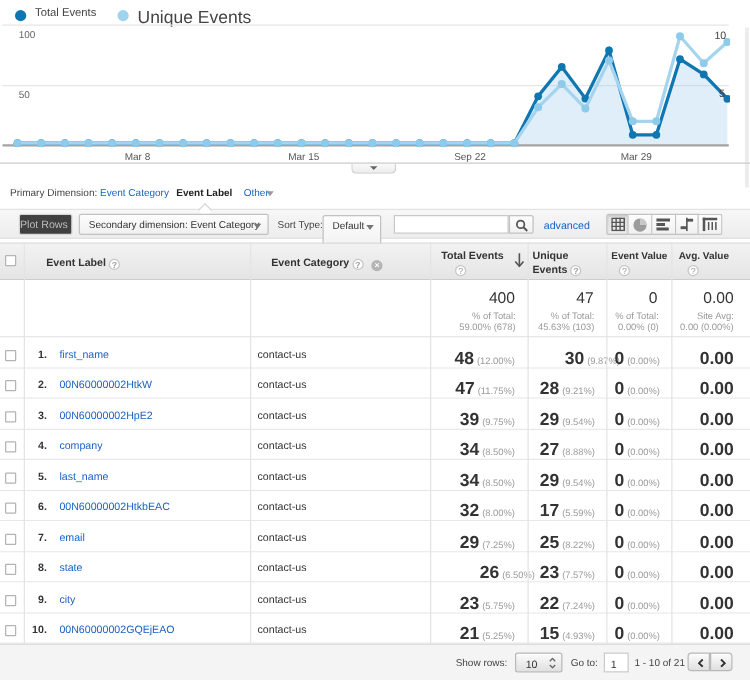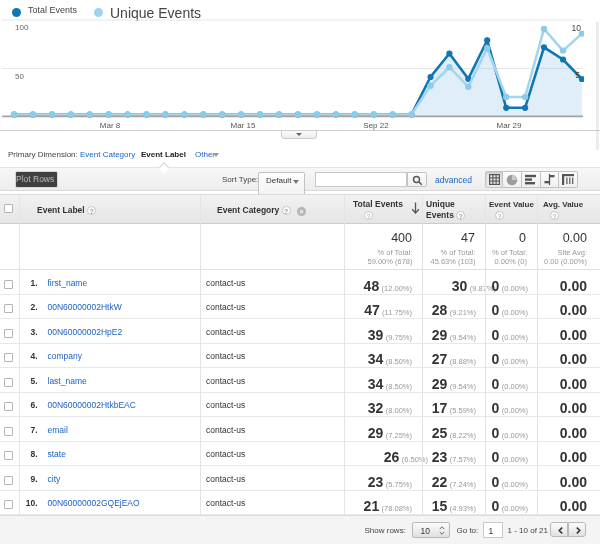--- a/index.html
+++ b/index.html
@@ -143,20 +143,21 @@
 <span class="abs" style="left:8px;top:150px;color:#444;font-size:8px">Primary Dimension:</span>
 <a class="abs" style="left:80px;top:150px;font-size:8px">Event Category</a>
 <span class="abs" style="left:141px;top:150px;font-weight:bold;color:#222;font-size:8px">Event Label</span>
 <a class="abs" style="left:195px;top:150px;font-size:8px">Other</a>
 <span class="abs caret" style="left:213px;top:152.5px;border-top-color:#999;border-left-width:3px;border-right-width:3px"></span>
 
 <div id="toolbar"></div>
 
 <div class="abs" style="left:160px;top:163.5px;width:8px;height:8px;background:#fff;border:1px solid #d5d5d5;transform:rotate(45deg);border-right:none;border-bottom:none"></div>
 <span class="btn" style="left:15px;top:171px;width:43px;height:17px;color:#bbb;text-align:left;line-height:15px;background:#404040;border-color:#d7d7d7">Plot Rows</span>
+<span class="btn" style="left:63px;top:171px;width:152px;height:17px;line-height:15px;padding-left:7px;overflow:hidden"><span style="font-size:8px">Secondary dimension: Event Category</span> <span class="caret" style="position:absolute;right:5px;top:6.5px"></span></span>
 <span class="abs" style="left:222px;top:175px;color:#444;font-size:8px">Sort Type:</span>
 <span class="btn" style="left:258px;top:172px;width:47px;height:30px;line-height:15px;padding-left:7px;overflow:hidden"><span style="font-size:8px">Default</span> <span class="caret" style="position:absolute;right:5px;top:6.5px"></span></span>
 <span class="abs" style="left:315px;top:171.5px;width:92px;height:15.5px;border:1px solid #c9c9c9;background:#fff"></span>
 <span class="btn" style="left:407px;top:171.5px;width:20px;height:15.5px;border-radius:0 2px 2px 0">
   <svg width="11" height="11" style="position:absolute;left:4px;top:2px" viewBox="0 0 11 11">
   <circle cx="4.5" cy="4.5" r="3" fill="none" stroke="#555" stroke-width="1.4"></circle>
   <line x1="7" y1="7" x2="9.8" y2="9.8" stroke="#555" stroke-width="1.6"></line>
       </svg>
     </span>
 <a class="abs" style="left:435px;top:175px">advanced</a>
@@ -320,21 +321,21 @@
 <span class="met" style="left:344px;width:78px"><b>23</b> <i>(5.75%)</i></span>
 <span class="met" style="left:422px;width:63px;padding-right:9px"><b>22</b> <i>(7.24%)</i></span>
 <span class="met" style="left:485px;width:52px;padding-right:9px"><b>0</b> <i>(0.00%)</i></span>
 <span class="met" style="left:537px;width:63px;padding-right:13px"><b>0.00</b></span>
 </div>
 <div class="row" style="top:490.8px;height:24.53px">
 <span class="cb" style="left:3.5px;top:9.5px"></span>
 <span class="rnum">10.</span>
 <span class="rlink">00N60000002GQEjEAO</span>
 <span class="rcat">contact-us</span>
-<span class="met" style="left:344px;width:78px"><b>21</b> <i>(78.08%)</i></span>
+<span class="met" style="left:344px;width:78px"><b>21</b> <i>(5.25%)</i></span>
 <span class="met" style="left:422px;width:63px;padding-right:9px"><b>15</b> <i>(4.93%)</i></span>
 <span class="met" style="left:485px;width:52px;padding-right:9px"><b>0</b> <i>(0.00%)</i></span>
 <span class="met" style="left:537px;width:63px;padding-right:13px"><b>0.00</b></span>
 </div>
 
 <div class="vline" style="left:19px"></div>
 <div class="vline" style="left:200px"></div>
 <div class="vline" style="left:344px"></div>
 <div class="vline" style="left:422px"></div>
 <div class="vline" style="left:485px"></div>

